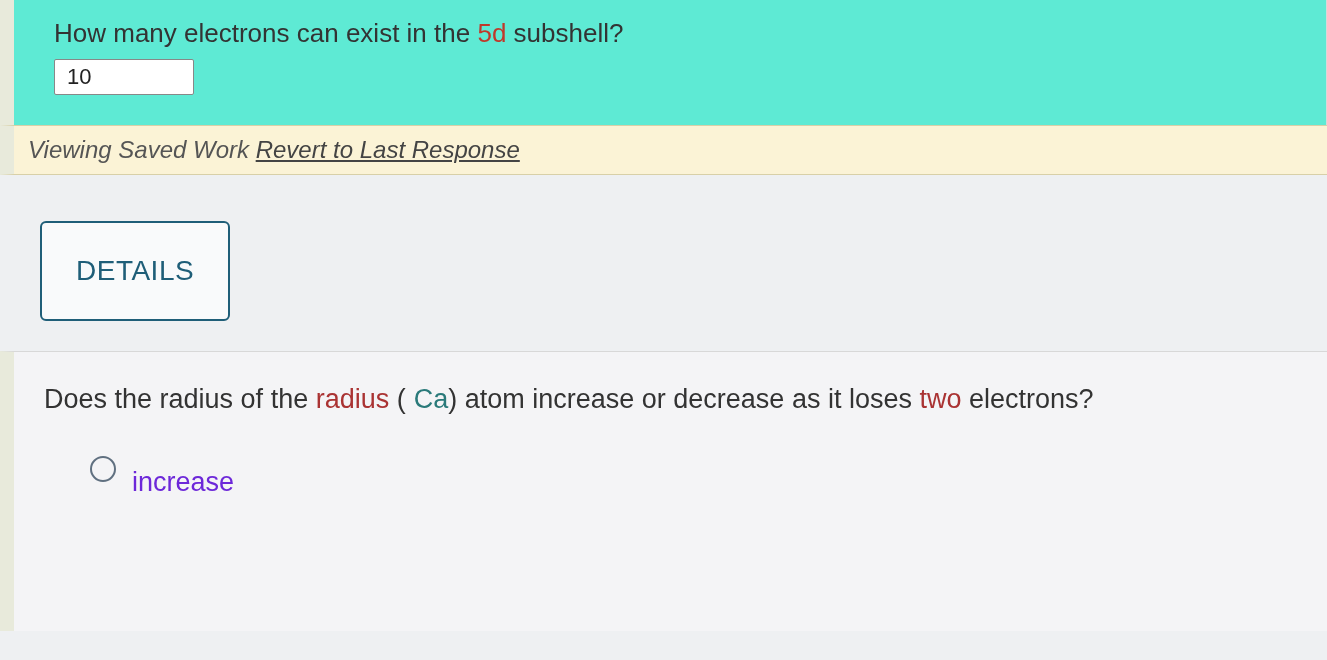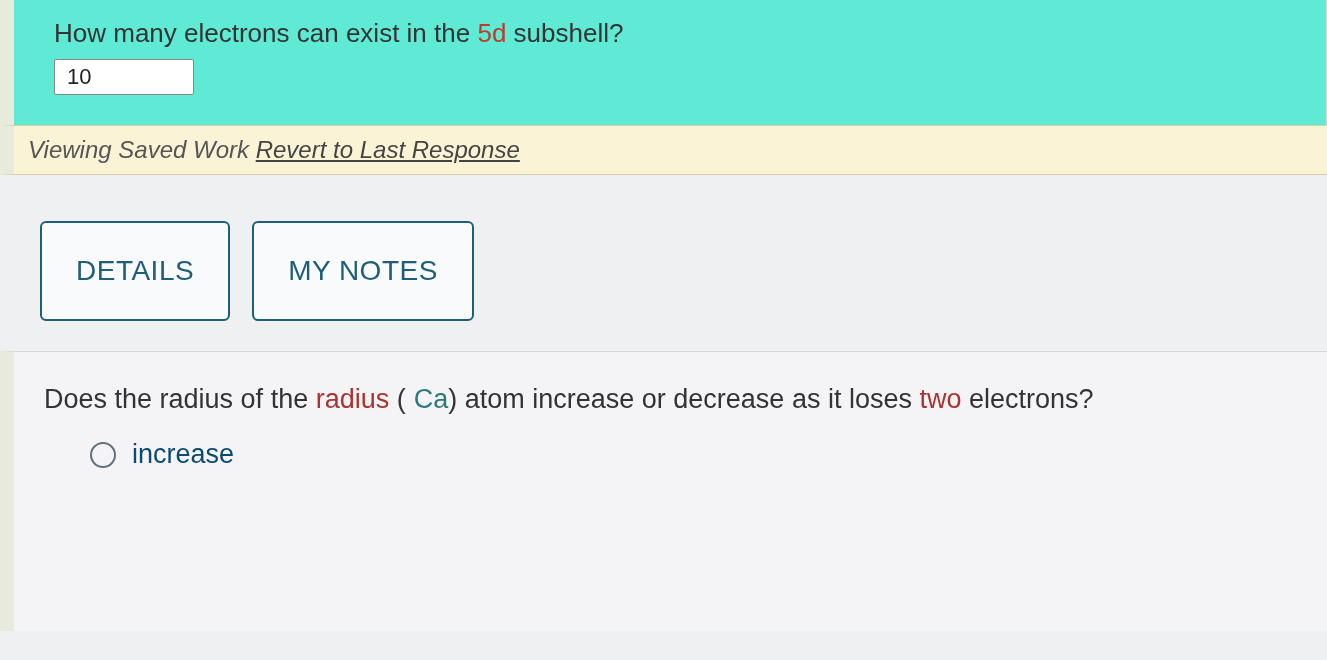--- a/index.html
+++ b/index.html
@@ -109,42 +109,42 @@
     border-color: #1a6aa0;
   }
   .radio.selected .dot {
     width: 14px;
     height: 14px;
     background: #1a6aa0;
     border-radius: 50%;
   }
   .option-label {
     font-size: 27px;
-    color: #0c4a6e;
+    color: #6d28d9;
+    margin-top: 28px;
   }
 </style>
 </head>
 <body>
 
 <div class="page">
 
   <div class="question-block-1">
     <div class="q1-text">
       <span>How many electrons can exist in the </span><span class="highlight-red">5d</span><span> subshell?</span>
     </div>
     <input type="text" class="answer-input" value="10" style="">
   </div>
 
   <div class="saved-work-bar">
     <span>Viewing Saved Work </span><span class="revert-link">Revert to Last Response</span>
   </div>
 
   <div class="actions-row">
     <button class="action-button">DETAILS</button>
-    <button class="action-button">MY NOTES</button>
   </div>
 
   <div class="question-block-2">
     <div class="q2-text">
       <span>Does the radius of the </span><span class="highlight-darkred">radius</span><span> (</span><span class="highlight-teal">Ca</span><span>) atom increase or decrease as it loses </span><span class="highlight-darkred">two</span><span> electrons?</span>
     </div>
     <div class="options">
       <div class="option-row">
         <span class="radio"></span>
         <span class="option-label">increase</span>

